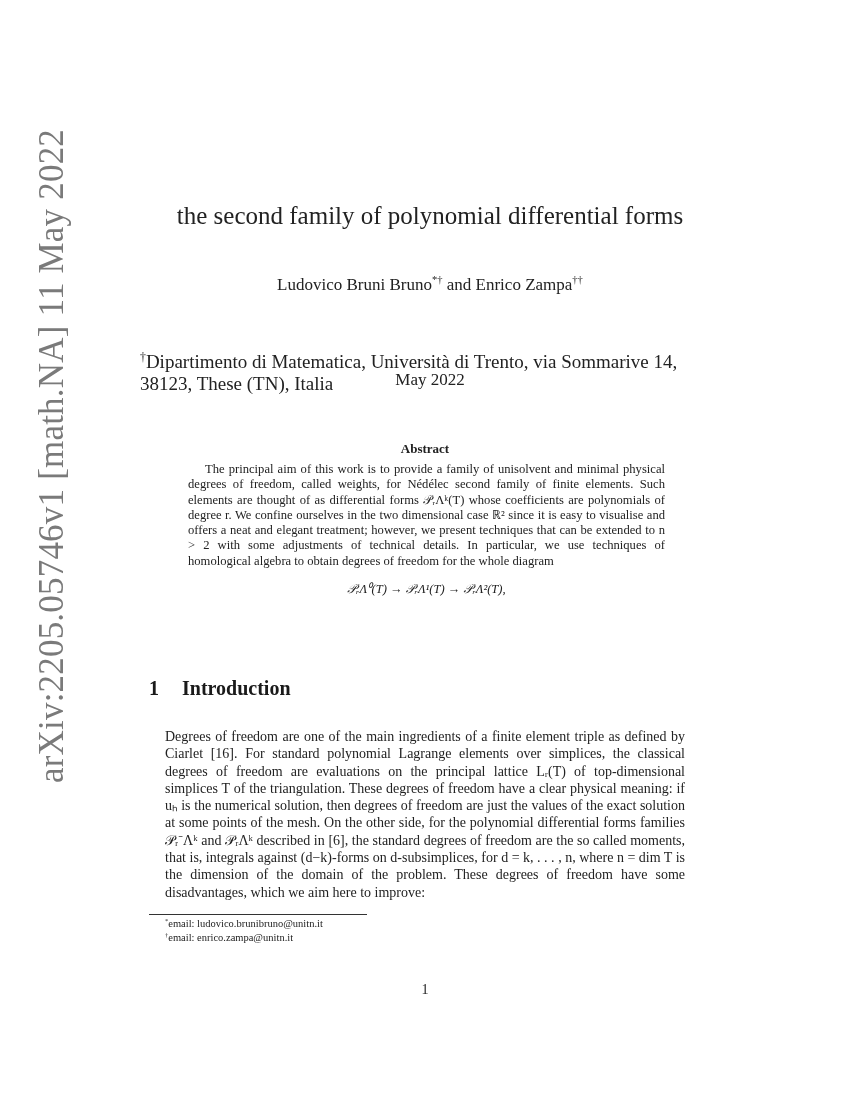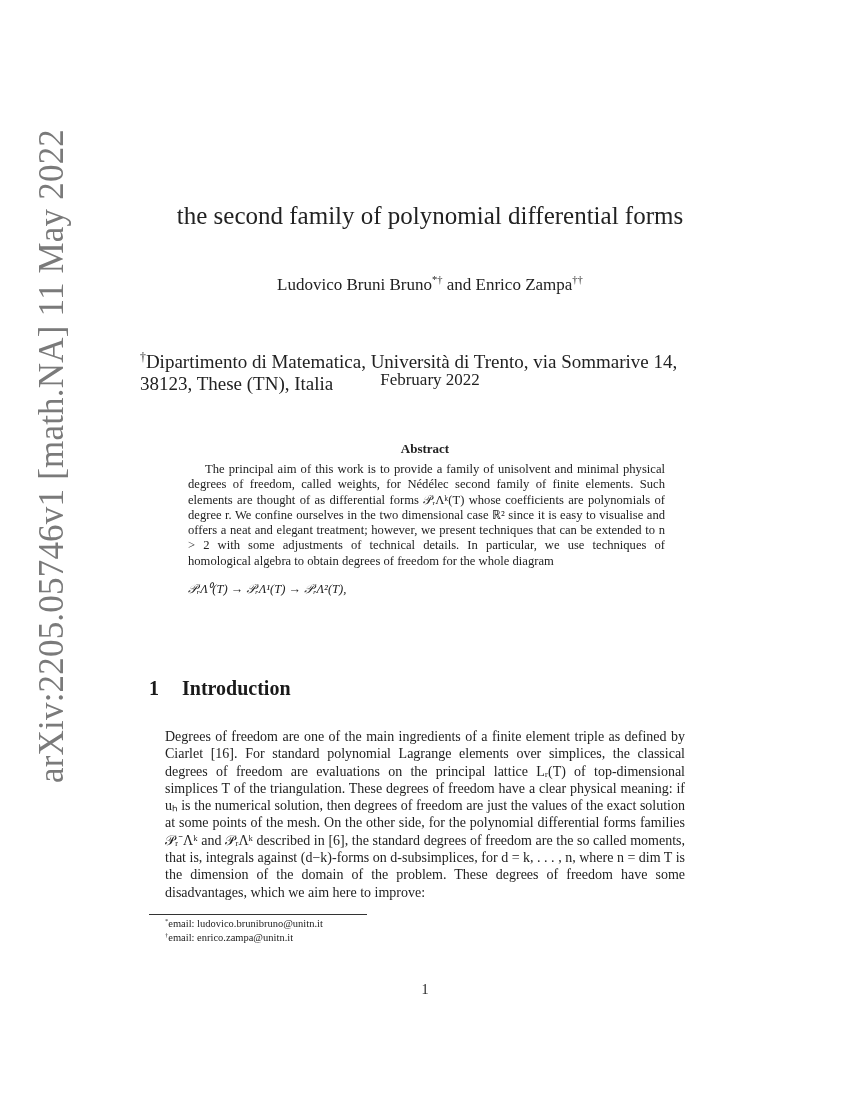--- a/index.html
+++ b/index.html
@@ -46,21 +46,21 @@
     font-weight: bold; font-size: 13px; color: #222;
   }
   .abstract-body {
     position: absolute; left: 188px; top: 462px; width: 477px;
     font-family: "Liberation Serif", serif; font-size: 12.6px; line-height: 15.3px;
     text-align: justify; color: #222;
   }
   .abstract-body p { margin: 0; text-indent: 17px; }
   .abstract-body .noindent { text-indent: 0; }
   .display-math {
-    margin: 13px 0 11px 0; font-style: italic;
+    text-align: center; margin: 13px 0 11px 0; font-style: italic;
   }
   .section-head {
     position: absolute; left: 149px; top: 677px;
     font-family: "Liberation Serif", serif; font-weight: bold; font-size: 20px; color: #1a1a1a;
   }
   .section-head .num { display: inline-block; width: 33px; }
   .intro-body {
     position: absolute; left: 149px; top: 712px; width: 552px;
     font-family: "Liberation Serif", serif; font-size: 14px; line-height: 17.3px;
     text-align: justify; color: #222;
@@ -95,21 +95,21 @@
   <span>Ludovico Bruni Bruno</span><sup>*†</sup>
   <span>and</span>
   <span>Enrico Zampa</span><sup>††</sup>
 </div>
 
 <div class="affil">
   <div><sup>†</sup><span>Dipartimento di Matematica, Università di Trento, via Sommarive 14,</span></div>
   <div>38123, These (TN), Italia</div>
 </div>
 
-<div class="date">February 2022</div>
+<div class="date">May 2022</div>
 
 <div class="abstract-head">Abstract</div>
 
 <div class="abstract-body">
   <p>The principal aim of this work is to provide a family of unisolvent and minimal physical degrees of freedom, called weights, for Nédélec second family of finite elements. Such elements are thought of as differential forms 𝒫ᵣΛᵏ(T) whose coefficients are polynomials of degree r. We confine ourselves in the two dimensional case ℝ² since it is easy to visualise and offers a neat and elegant treatment; however, we present techniques that can be extended to n &gt; 2 with some adjustments of technical details. In particular, we use techniques of homological algebra to obtain degrees of freedom for the whole diagram</p>
   <div class="display-math">𝒫ᵣΛ⁰(T) → 𝒫ᵣΛ¹(T) → 𝒫ᵣΛ²(T),</div>
 </div>
 
 <div class="section-head">
   <span class="num">1</span><span>Introduction</span>

